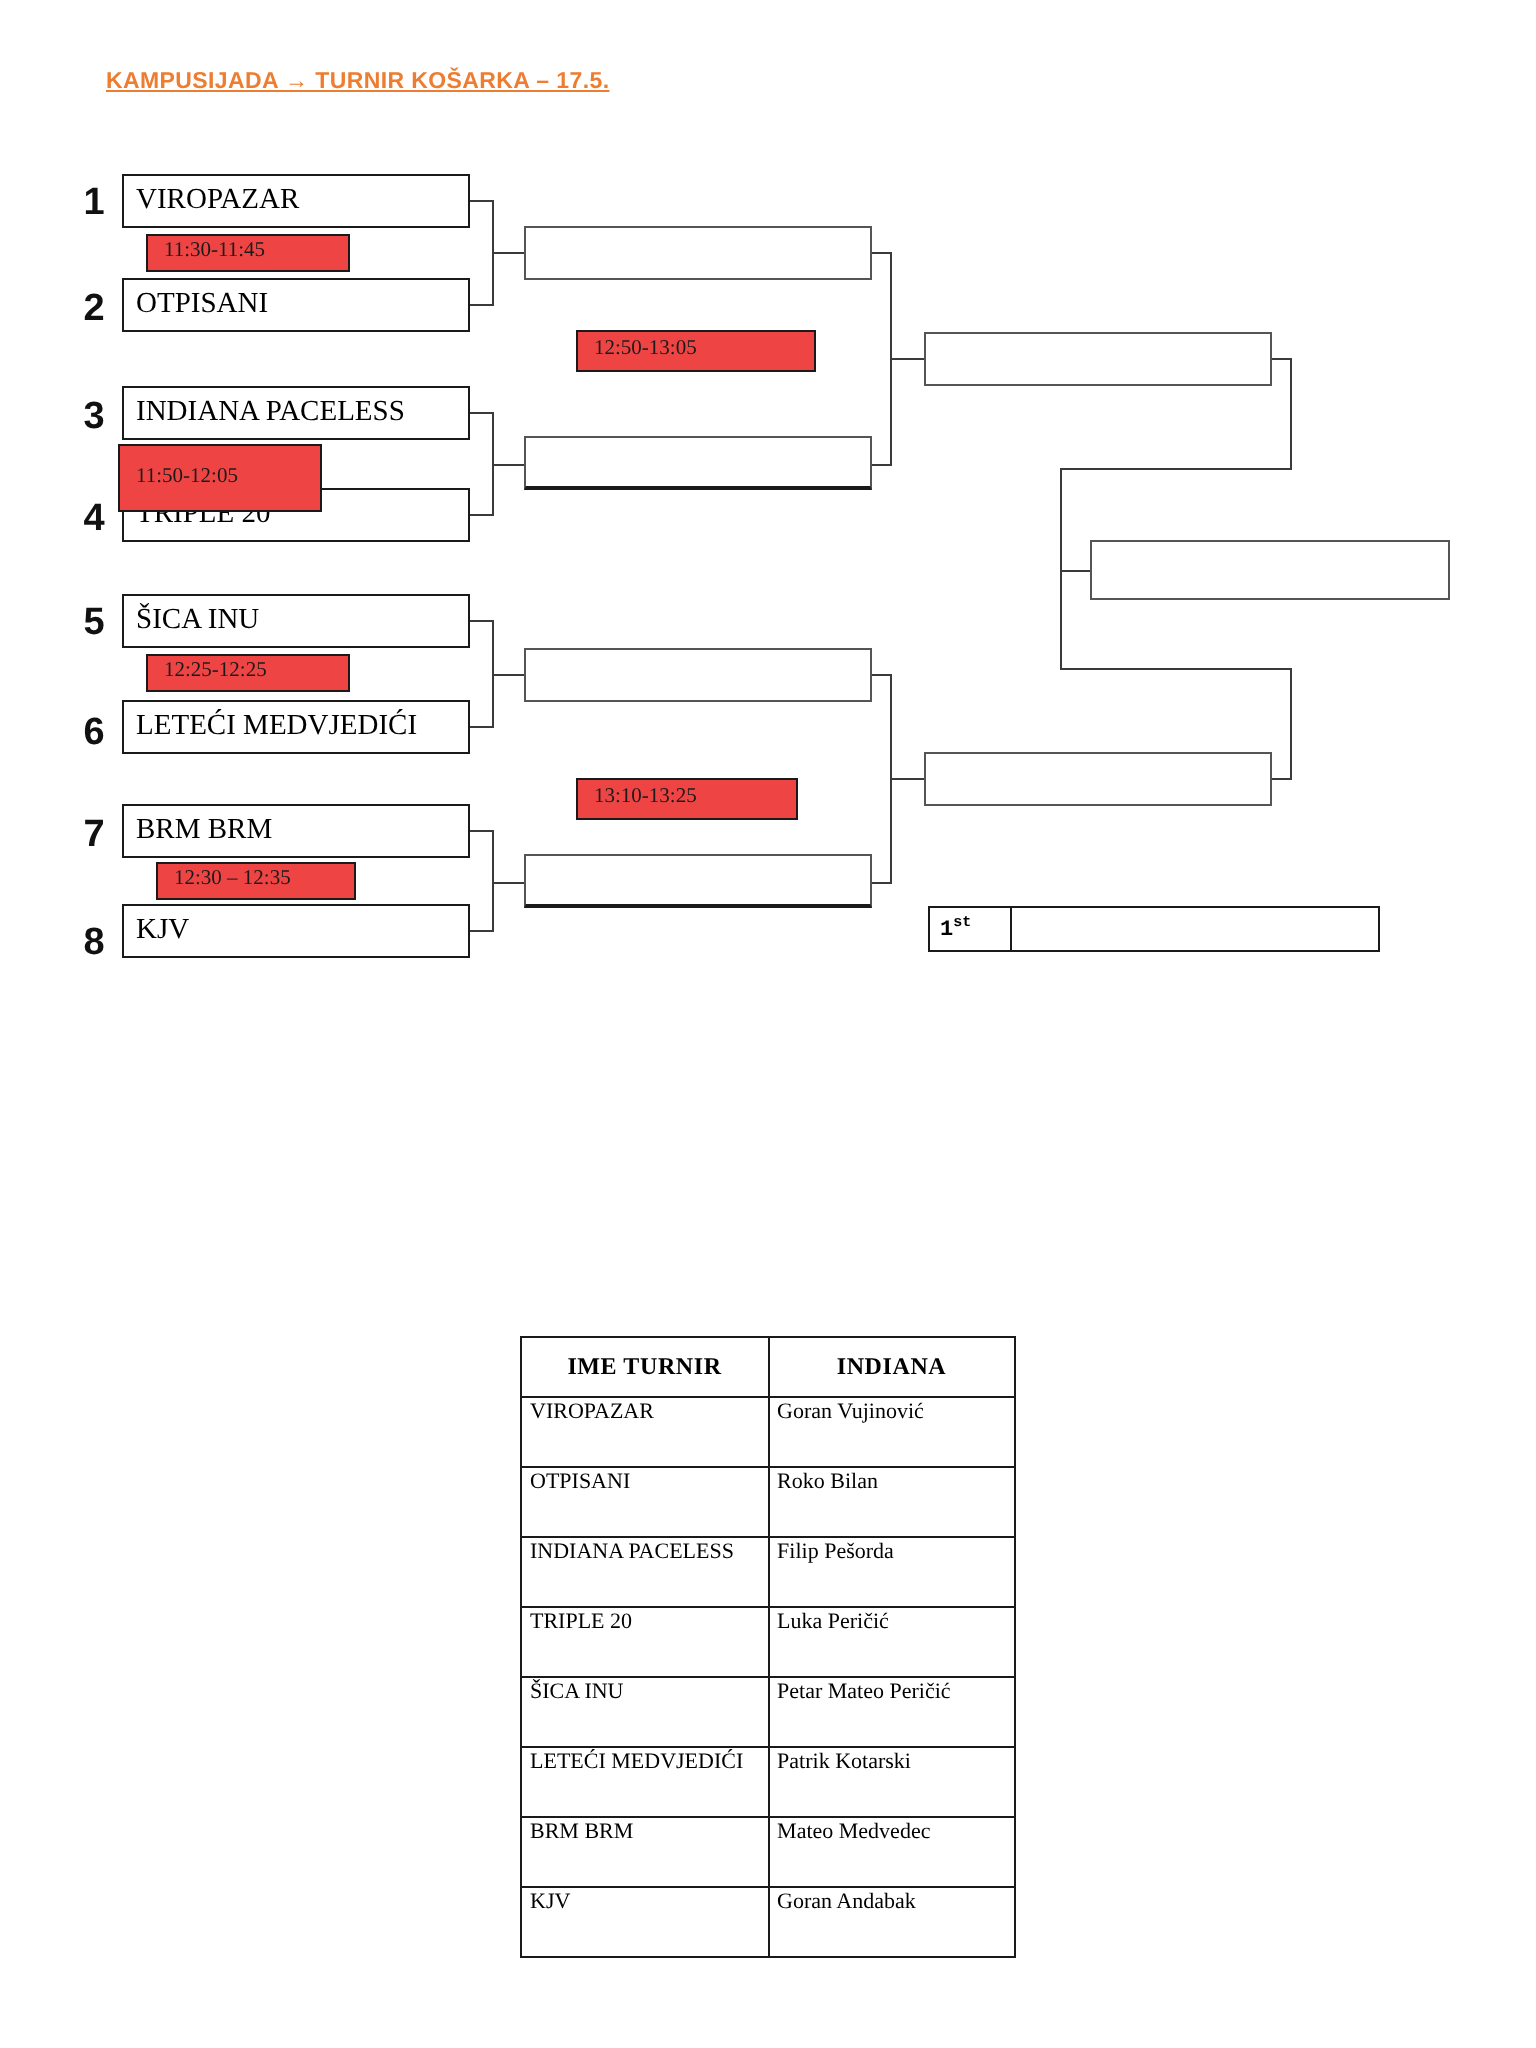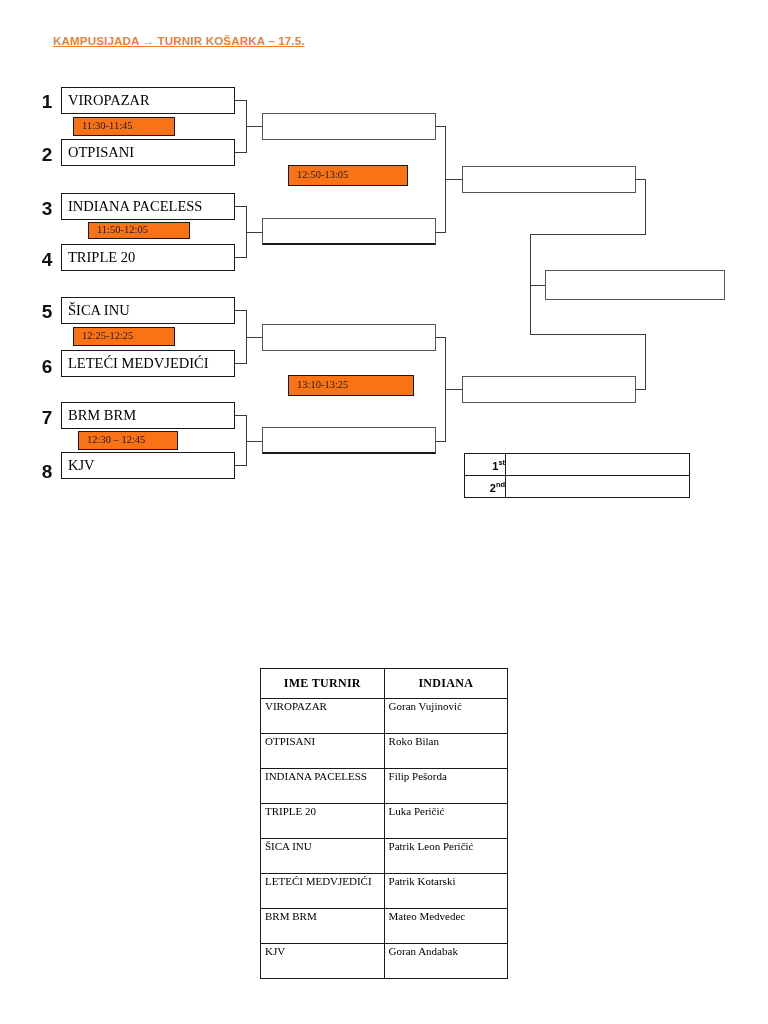--- a/index.html
+++ b/index.html
@@ -62,21 +62,21 @@
     font-size: 19px;
     font-weight: bold;
     color: #111111;
     width: 18px;
     text-align: center;
     line-height: 1;
   }
   .time-box {
     position: absolute;
     border: 1.2px solid #1a1a1a;
-    background: #f97316;
+    background: #ef4444;
     box-sizing: border-box;
     display: flex;
     align-items: center;
     z-index: 5;
   }
   .time-label {
     font-family: "Liberation Serif", serif;
     font-size: 10.5px;
     padding-left: 8px;
     white-space: nowrap;
@@ -109,25 +109,24 @@
     left: 464px;
     top: 453px;
     width: 226px;
     border-collapse: collapse;
     background: #fff;
   }
   #podium-table td {
     border: 1.2px solid #1a1a1a;
     height: 21px;
     padding: 0 0 0 5px;
-    font-family: Liberation Sans, sans-serif;
+    font-family: Liberation Mono, monospace;
     font-size: 11px;
     font-weight: bold;
     vertical-align: middle;
-    text-align: right;
   }
   #podium-table td.rank-cell { width: 36px; }
   #podium-table td.value-cell { width: 186px; }
   #podium-table sup { font-size: 7.5px; }
 
   
   #roster-table {
     position: absolute;
     left: 260px;
     top: 668px;
@@ -203,28 +202,28 @@
   </div>
 
   <div class="seed-num" style="left:38px; top:462px;">8</div>
   <div class="box team-box" style="left:61px; top:452px; width:174px; height:27px;">
     <span class="team-label">KJV</span>
   </div>
 
   <div class="time-box" style="left:73px; top:117px; width:102px; height:19px;">
     <span class="time-label">11:30-11:45</span>
   </div>
-  <div class="time-box" style="left:88px; top:222px; width:102px; height:17px;">
+  <div class="time-box" style="left:59px; top:222px; width:102px; height:34px;">
     <span class="time-label">11:50-12:05</span>
   </div>
   <div class="time-box" style="left:73px; top:327px; width:102px; height:19px;">
     <span class="time-label">12:25-12:25</span>
   </div>
   <div class="time-box" style="left:78px; top:431px; width:100px; height:19px;">
-    <span class="time-label">12:30 – 12:45</span>
+    <span class="time-label">12:30 – 12:35</span>
   </div>
 
   <div class="line-h" style="left:235px; top:100px; width:12px;"></div>
   <div class="line-h" style="left:235px; top:152px; width:12px;"></div>
   <div class="line-v" style="left:246px; top:100px; height:53px;"></div>
   <div class="line-h" style="left:246px; top:126px; width:16px;"></div>
 
   <div class="line-h" style="left:235px; top:206px; width:12px;"></div>
   <div class="line-h" style="left:235px; top:257px; width:12px;"></div>
   <div class="line-v" style="left:246px; top:206px; height:52px;"></div>
@@ -241,21 +240,21 @@
   <div class="line-h" style="left:246px; top:441px; width:16px;"></div>
 
   <div class="slot-box" style="left:262px; top:113px; width:174px; height:27px;"></div>
   <div class="slot-box heavy-bottom" style="left:262px; top:218px; width:174px; height:27px;"></div>
   <div class="slot-box" style="left:262px; top:324px; width:174px; height:27px;"></div>
   <div class="slot-box heavy-bottom" style="left:262px; top:427px; width:174px; height:27px;"></div>
 
   <div class="time-box" style="left:288px; top:165px; width:120px; height:21px;">
     <span class="time-label">12:50-13:05</span>
   </div>
-  <div class="time-box" style="left:288px; top:375px; width:126px; height:21px;">
+  <div class="time-box" style="left:288px; top:389px; width:111px; height:21px;">
     <span class="time-label">13:10-13:25</span>
   </div>
 
   <div class="line-h" style="left:436px; top:126px; width:10px;"></div>
   <div class="line-h" style="left:436px; top:232px; width:10px;"></div>
   <div class="line-v" style="left:445px; top:126px; height:107px;"></div>
   <div class="line-h" style="left:445px; top:179px; width:17px;"></div>
 
   <div class="line-h" style="left:436px; top:337px; width:10px;"></div>
   <div class="line-h" style="left:436px; top:441px; width:10px;"></div>
@@ -279,26 +278,20 @@
   <div class="slot-box" style="left:545px; top:270px; width:180px; height:30px;"></div>
 
   <table id="podium-table">
     <tbody>
       <tr>
         <td class="rank-cell">
           <span>1</span><sup>st</sup>
         </td>
         <td class="value-cell"></td>
       </tr>
-      <tr>
-        <td class="rank-cell">
-          <span>2</span><sup>nd</sup>
-        </td>
-        <td class="value-cell"></td>
-      </tr>
     </tbody>
   </table>
 
   <table id="roster-table">
     <thead>
       <tr>
         <th>IME TURNIR</th>
         <th>INDIANA</th>
       </tr>
     </thead>
@@ -314,21 +307,21 @@
       <tr>
         <td class="col-team">INDIANA PACELESS</td>
         <td class="col-captain">Filip Pešorda</td>
       </tr>
       <tr>
         <td class="col-team">TRIPLE 20</td>
         <td class="col-captain">Luka Peričić</td>
       </tr>
       <tr>
         <td class="col-team">ŠICA INU</td>
-        <td class="col-captain">Patrik Leon Peričić</td>
+        <td class="col-captain">Petar Mateo Peričić</td>
       </tr>
       <tr>
         <td class="col-team">LETEĆI MEDVJEDIĆI</td>
         <td class="col-captain">Patrik Kotarski</td>
       </tr>
       <tr>
         <td class="col-team">BRM BRM</td>
         <td class="col-captain">Mateo Medvedec</td>
       </tr>
       <tr>

